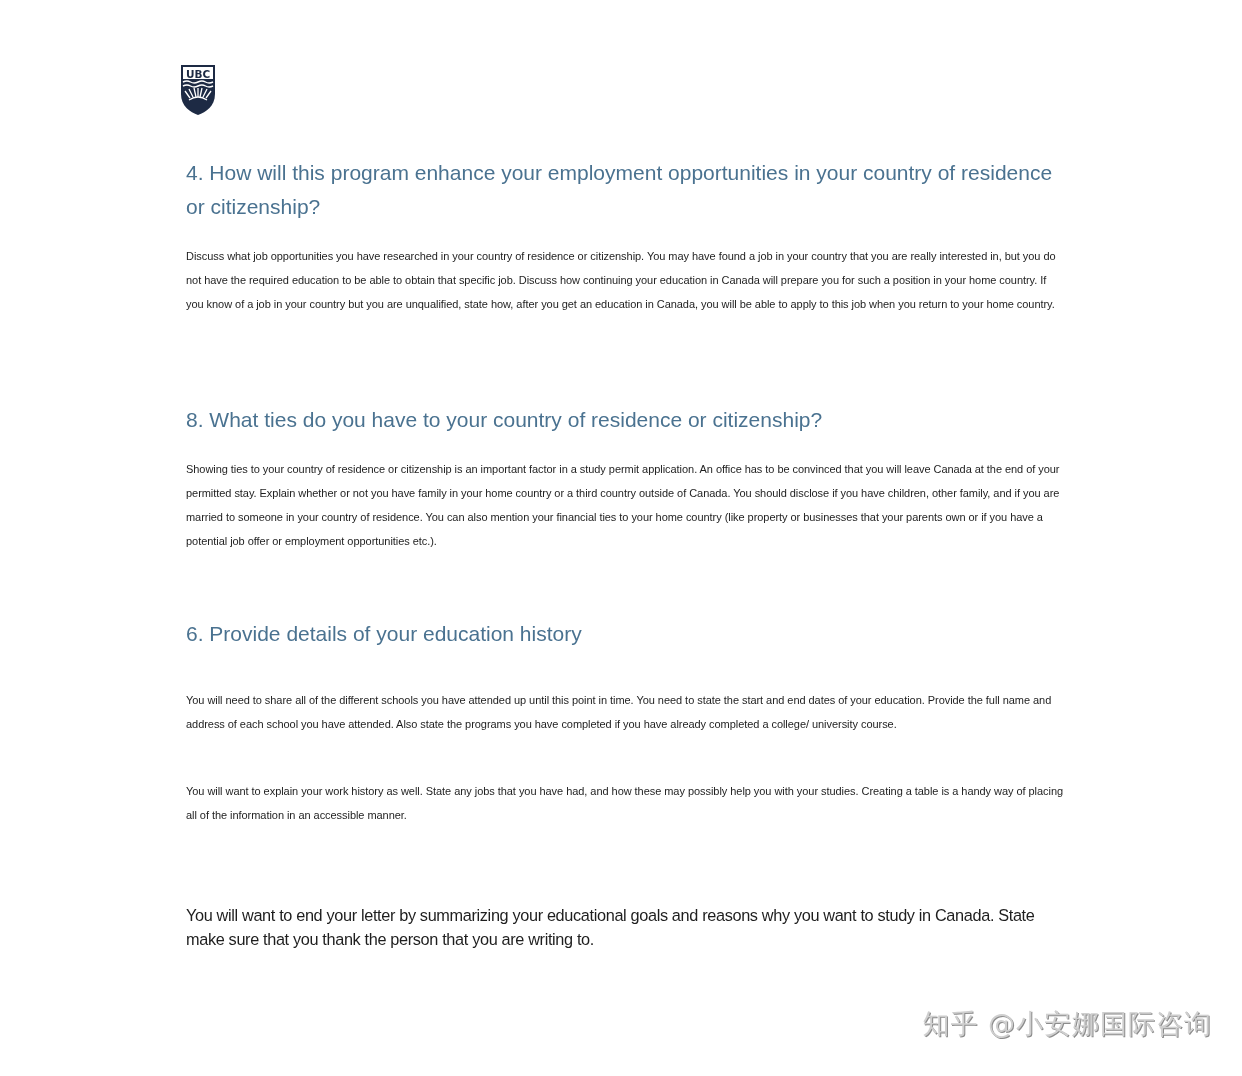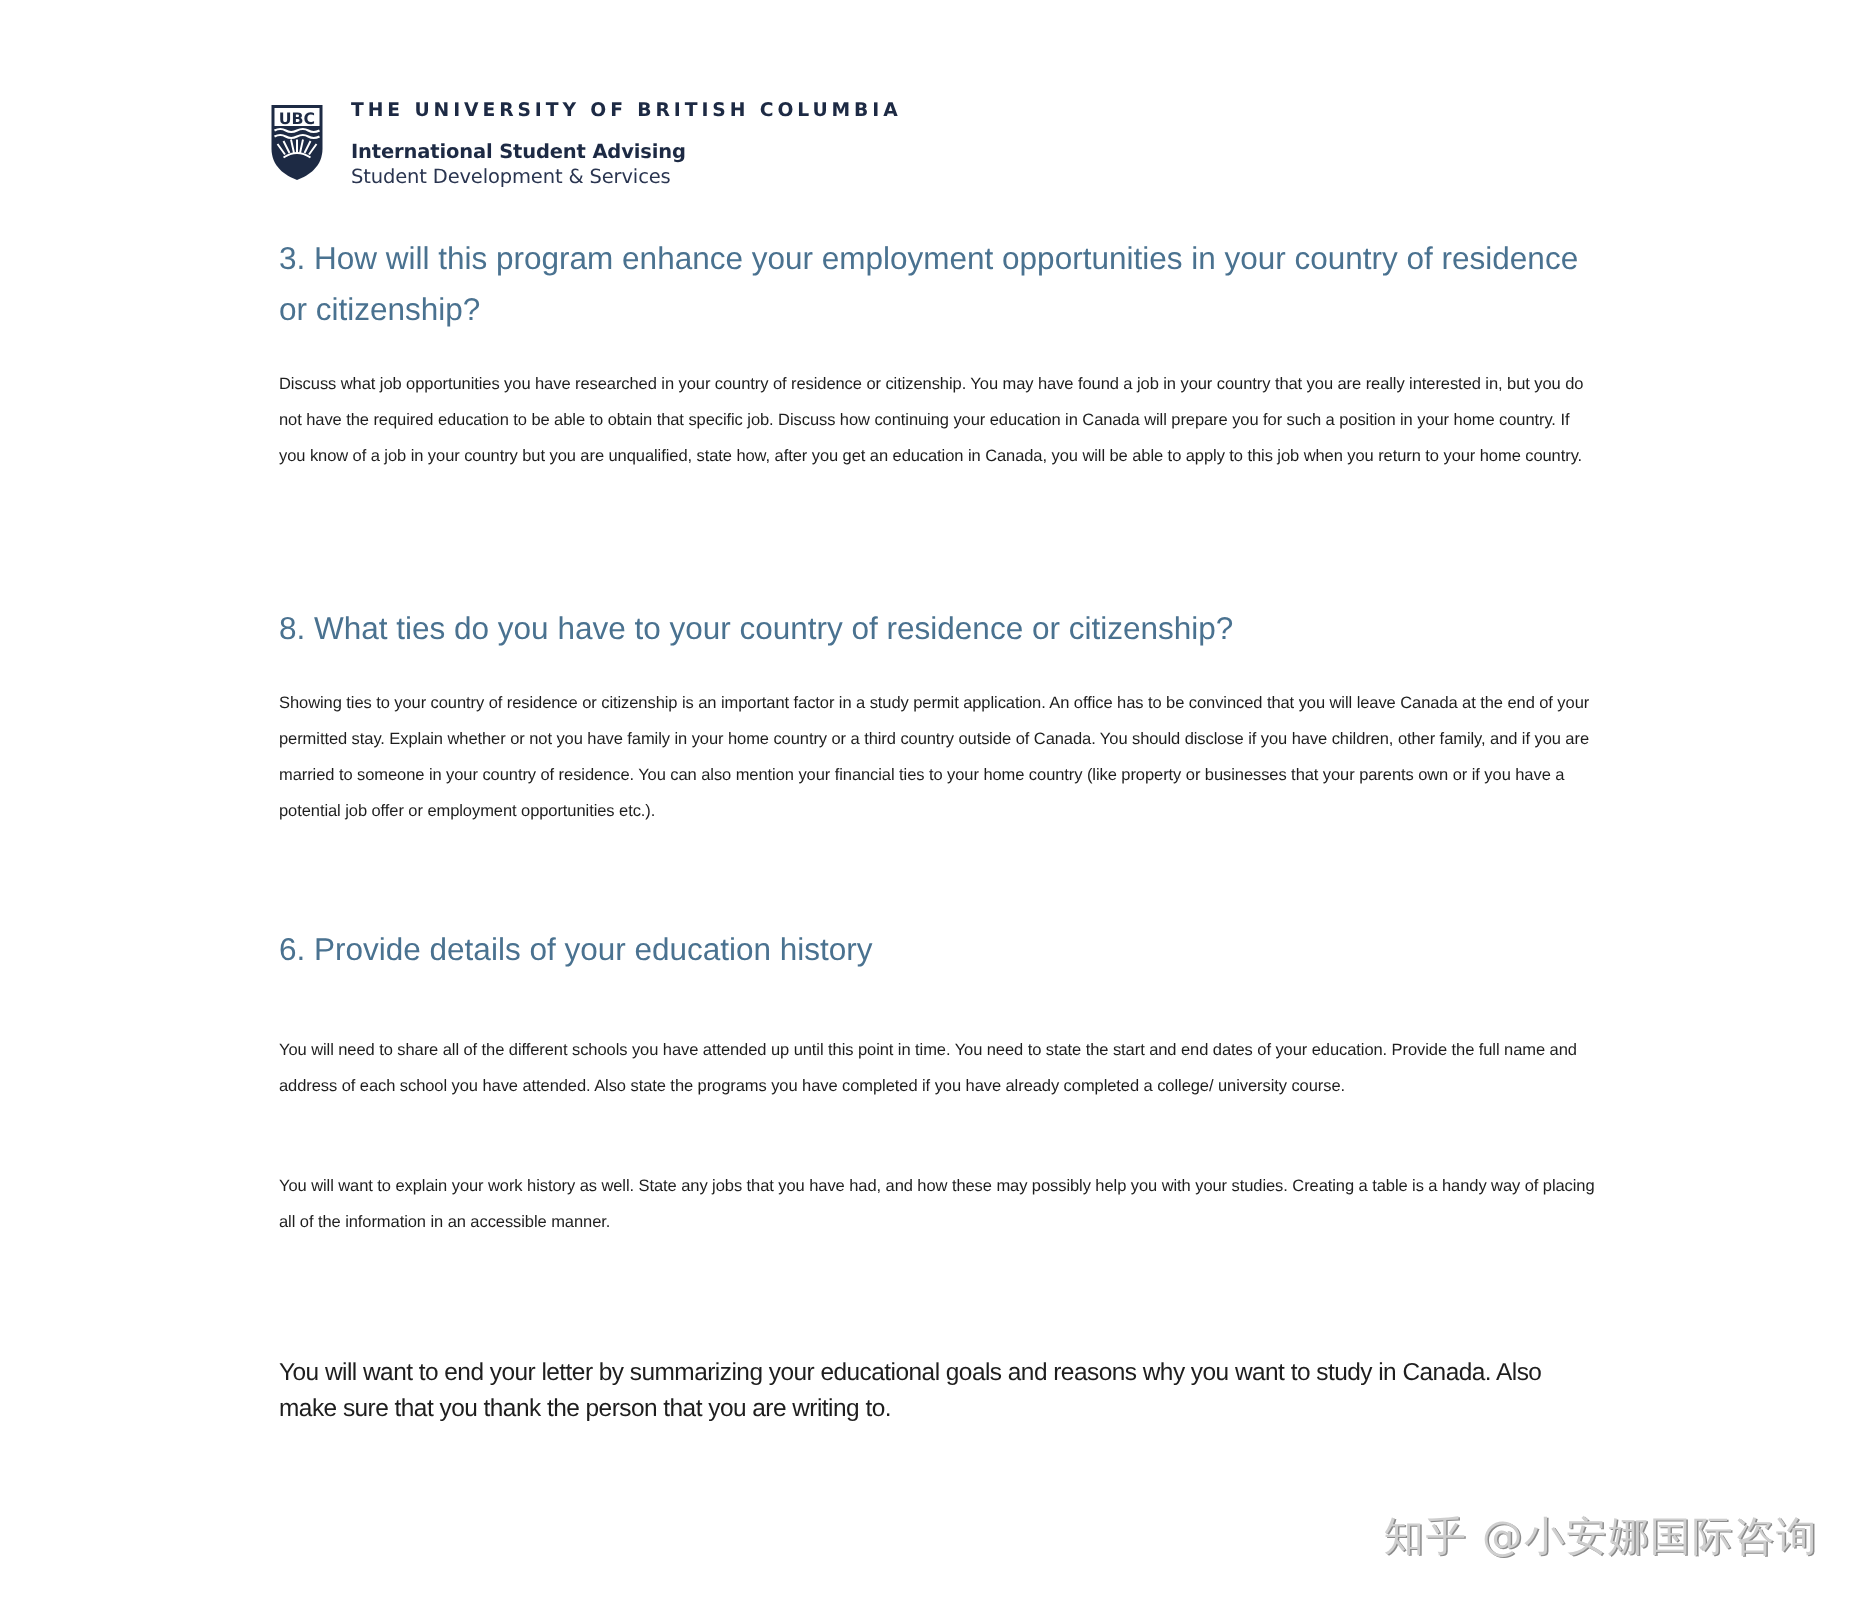--- a/index.html
+++ b/index.html
@@ -102,34 +102,29 @@
 <div class="header">
   <svg class="crest" viewBox="0 0 36 52" xmlns="http://www.w3.org/2000/svg">
     <path d="M1 1 H35 V30 C35 42 26 48 18 51 C10 48 1 42 1 30 Z" fill="#1d2a44"></path>
     <rect x="3" y="3" width="30" height="12" fill="#ffffff"></rect>
     <text x="18" y="13.5" text-anchor="middle" font-family="DejaVu Sans, sans-serif" font-weight="bold" font-size="10.5" fill="#1d2a44">UBC</text>
     <path d="M3 18 Q7 16 10.5 18 T18 18 T25.5 18 T33 18" stroke="#ffffff" stroke-width="1.4" fill="none"></path>
     <path d="M3 22 Q7 20 10.5 22 T18 22 T25.5 22 T33 22" stroke="#ffffff" stroke-width="1.4" fill="none"></path>
     <path d="M5 27 L10 34 M9 25 L13 33 M14 24 L16 33 M18 24 L18 33 M22 24 L20 33 M27 25 L23 33 M31 27 L26 34" stroke="#ffffff" stroke-width="1.3"></path>
     <path d="M9 36 Q18 30 27 36" stroke="#ffffff" stroke-width="1.3" fill="none"></path>
   </svg>
-  <div class="header-text">
-    <div class="uni-name">THE UNIVERSITY OF BRITISH COLUMBIA</div>
-    <div class="dept">International Student Advising</div>
-    <div class="subdept">Student Development &amp; Services</div>
-  </div>
 </div>
 
 <div class="content">
-  <h2 class="heading" style="top:156px;">3. How will this program enhance your employment opportunities in your country of residence or citizenship?</h2>
+  <h2 class="heading" style="top:156px;">4. How will this program enhance your employment opportunities in your country of residence or citizenship?</h2>
   <p class="para" style="top:244px;">Discuss what job opportunities you have researched in your country of residence or citizenship. You may have found a job in your country that you are really interested in, but you do not have the required education to be able to obtain that specific job. Discuss how continuing your education in Canada will prepare you for such a position in your home country. If you know of a job in your country but you are unqualified, state how, after you get an education in Canada, you will be able to apply to this job when you return to your home country.</p>
 
   <h2 class="heading" style="top:403px;">8. What ties do you have to your country of residence or citizenship?</h2>
   <p class="para" style="top:457px;">Showing ties to your country of residence or citizenship is an important factor in a study permit application. An office has to be convinced that you will leave Canada at the end of your permitted stay. Explain whether or not you have family in your home country or a third country outside of Canada. You should disclose if you have children, other family, and if you are married to someone in your country of residence. You can also mention your financial ties to your home country (like property or businesses that your parents own or if you have a potential job offer or employment opportunities etc.).</p>
 
   <h2 class="heading" style="top:617px;">6. Provide details of your education history</h2>
   <p class="para" style="top:688px;">You will need to share all of the different schools you have attended up until this point in time. You need to state the start and end dates of your education. Provide the full name and address of each school you have attended. Also state the programs you have completed if you have already completed a college/ university course.</p>
   <p class="para" style="top:779px;">You will want to explain your work history as well. State any jobs that you have had, and how these may possibly help you with your studies. Creating a table is a handy way of placing all of the information in an accessible manner.</p>
 
-  <p class="para closing" style="top:903px;">You will want to end your letter by summarizing your educational goals and reasons why you want to study in Canada. Also make sure that you thank the person that you are writing to.</p>
+  <p class="para closing" style="top:903px;">You will want to end your letter by summarizing your educational goals and reasons why you want to study in Canada. State make sure that you thank the person that you are writing to.</p>
 </div>
 
 <div class="watermark">知乎 @小安娜国际咨询</div>
 
 </body></html>

